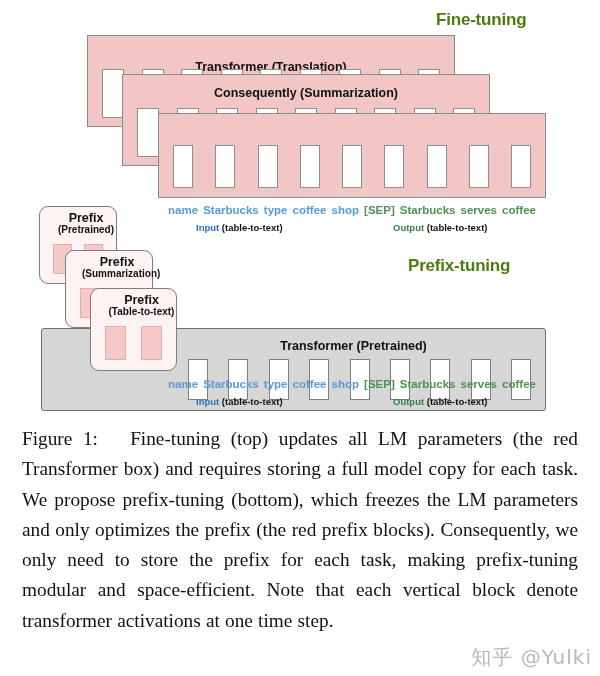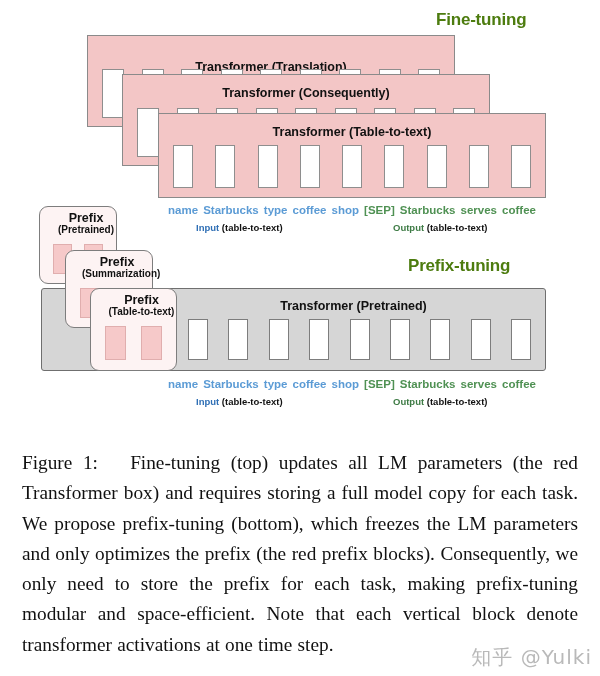--- a/index.html
+++ b/index.html
@@ -33,20 +33,21 @@
   .tbox {
     position: absolute;
     box-sizing: border-box;
     border: 1.6px solid #8a8a8a;
     background: #f3c6c6;
   }
   .tbox.gray {
     background: #d6d6d6;
     border: 1.6px solid #6f6f6f;
     border-radius: 3px;
+    margin-top: 40px;
   }
   .tbox-label {
     position: absolute;
     left: 0;
     right: 0;
     text-align: center;
     font-family: "Liberation Sans", sans-serif;
     font-weight: bold;
     font-size: 12.5px;
     color: #111;
@@ -118,21 +119,21 @@
     white-space: nowrap;
   }
   .legend-row .w-in  { color: #2f6fb5; text-align: center; }
   .legend-row .w-out { color: #3e7b45; }
   .legend-row .w-dark { color: #111; }
 
   
   #caption {
     position: absolute;
     left: 22px;
-    top: 448px;
+    top: 424px;
     width: 556px;
     font-family: "Liberation Serif", serif;
     font-size: 19.3px;
     line-height: 30.3px;
     text-align: justify;
     text-align-last: left;
     color: #111;
     word-spacing: 0.4px;
   }
 
@@ -162,36 +163,35 @@
     <div class="blk" style="width:22px;"></div>
     <div class="blk" style="width:22px;"></div>
     <div class="blk" style="width:22px;"></div>
     <div class="blk" style="width:22px;"></div>
     <div class="blk" style="width:22px;"></div>
     <div class="blk" style="width:22px;"></div>
   </div>
 </div>
 
 <div class="tbox" id="ft-box-1" style="left:122px; top:74px; width:368px; height:92px;">
-  <div class="tbox-label" style="top:11px;">Transformer (Consequently)</div>
+  <div class="tbox-label" style="top:11px;">Consequently (Summarization)</div>
   <div class="blocks" style="left:14px; right:14px; top:33px; bottom:8px;">
     <div class="blk" style="width:22px;"></div>
     <div class="blk" style="width:22px;"></div>
     <div class="blk" style="width:22px;"></div>
     <div class="blk" style="width:22px;"></div>
     <div class="blk" style="width:22px;"></div>
     <div class="blk" style="width:22px;"></div>
     <div class="blk" style="width:22px;"></div>
     <div class="blk" style="width:22px;"></div>
     <div class="blk" style="width:22px;"></div>
   </div>
 </div>
 
 <div class="tbox" id="ft-box-2" style="left:158px; top:113px; width:388px; height:85px;">
-  <div class="tbox-label" style="top:11px;">Transformer (Table-to-text)</div>
   <div class="blocks" style="left:14px; right:14px; top:31px; bottom:9px;">
     <div class="blk" style="width:20px;"></div>
     <div class="blk" style="width:20px;"></div>
     <div class="blk" style="width:20px;"></div>
     <div class="blk" style="width:20px;"></div>
     <div class="blk" style="width:20px;"></div>
     <div class="blk" style="width:20px;"></div>
     <div class="blk" style="width:20px;"></div>
     <div class="blk" style="width:20px;"></div>
     <div class="blk" style="width:20px;"></div>

